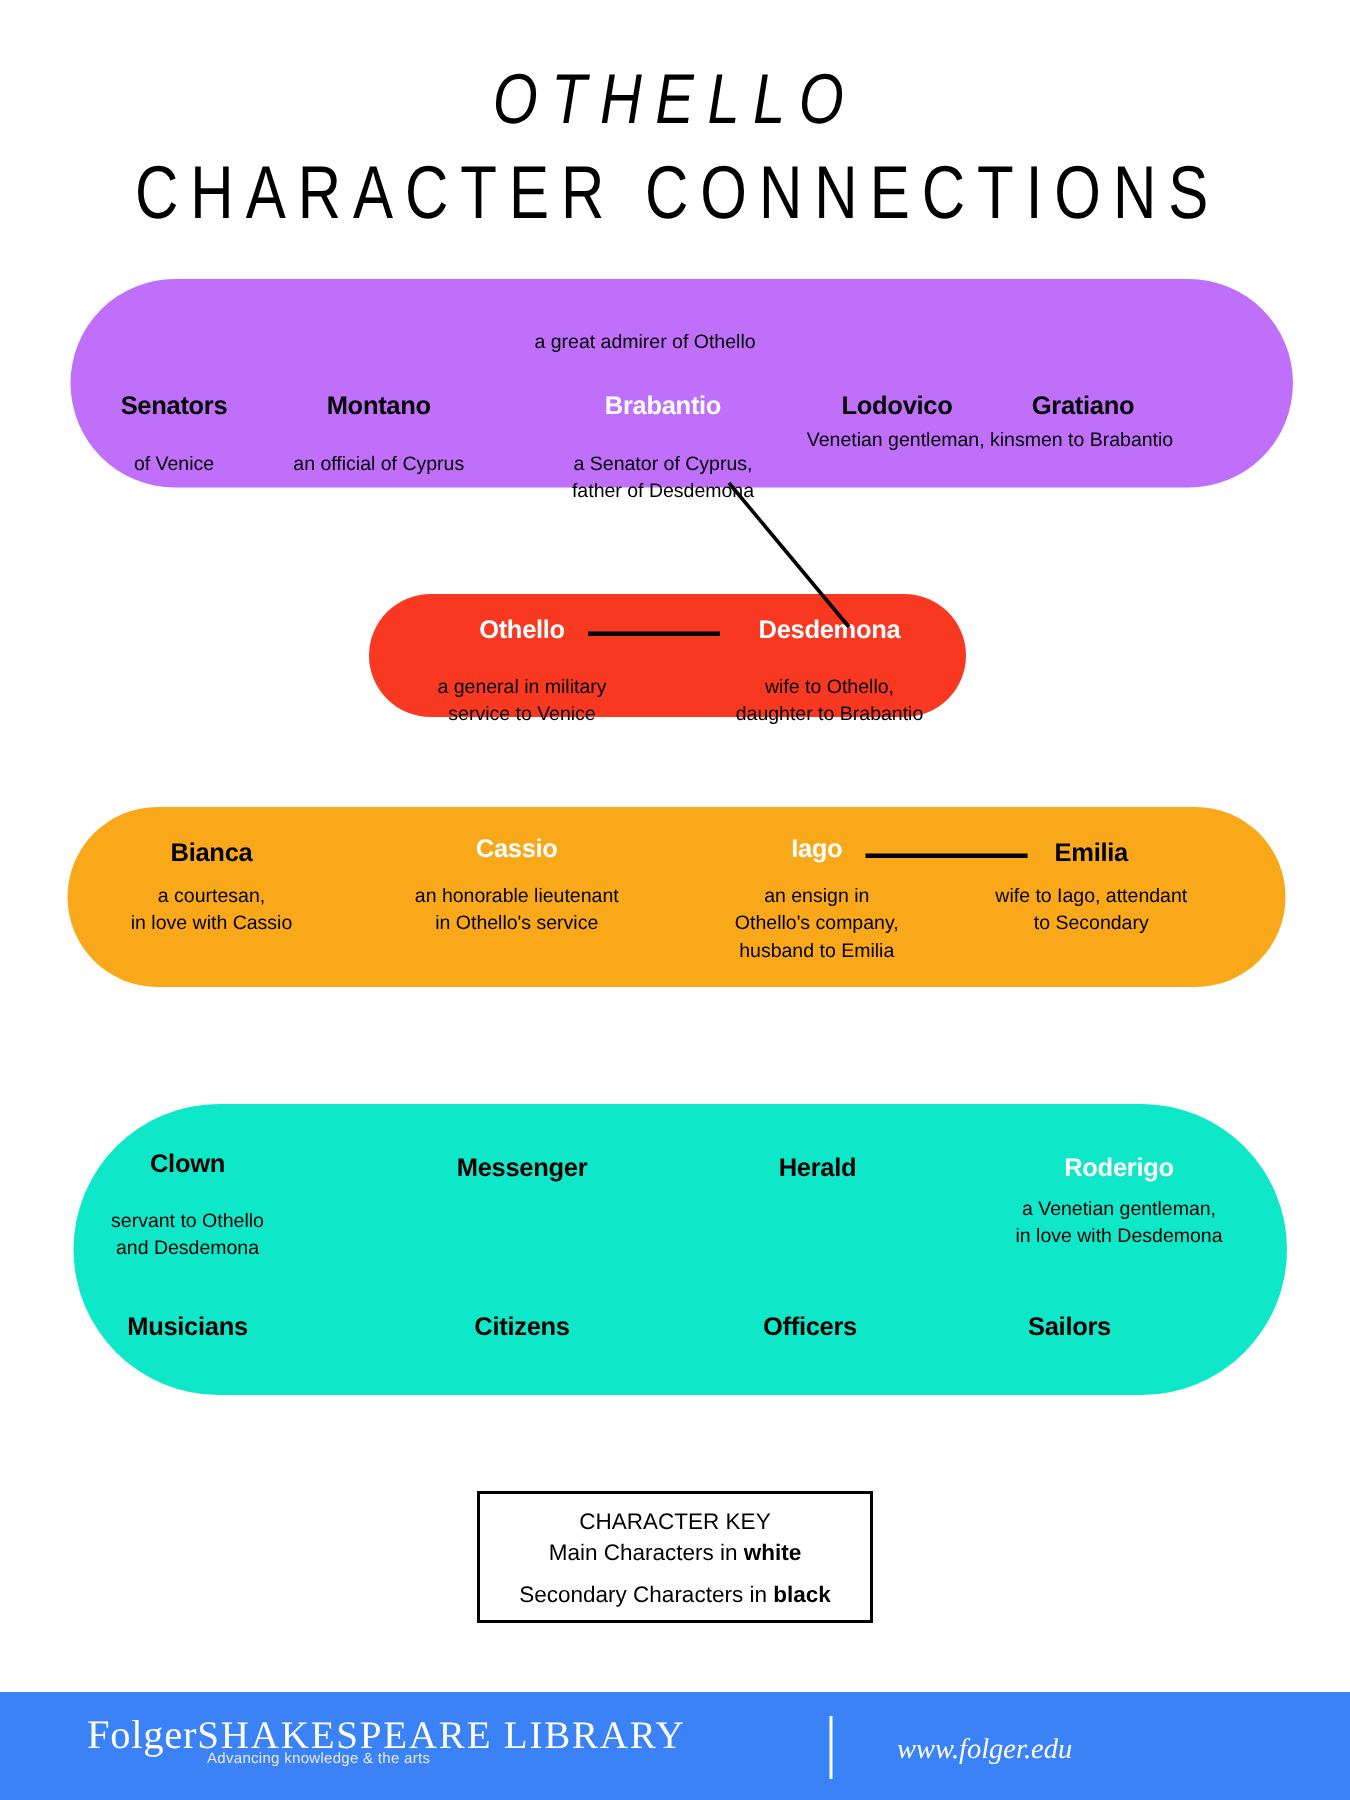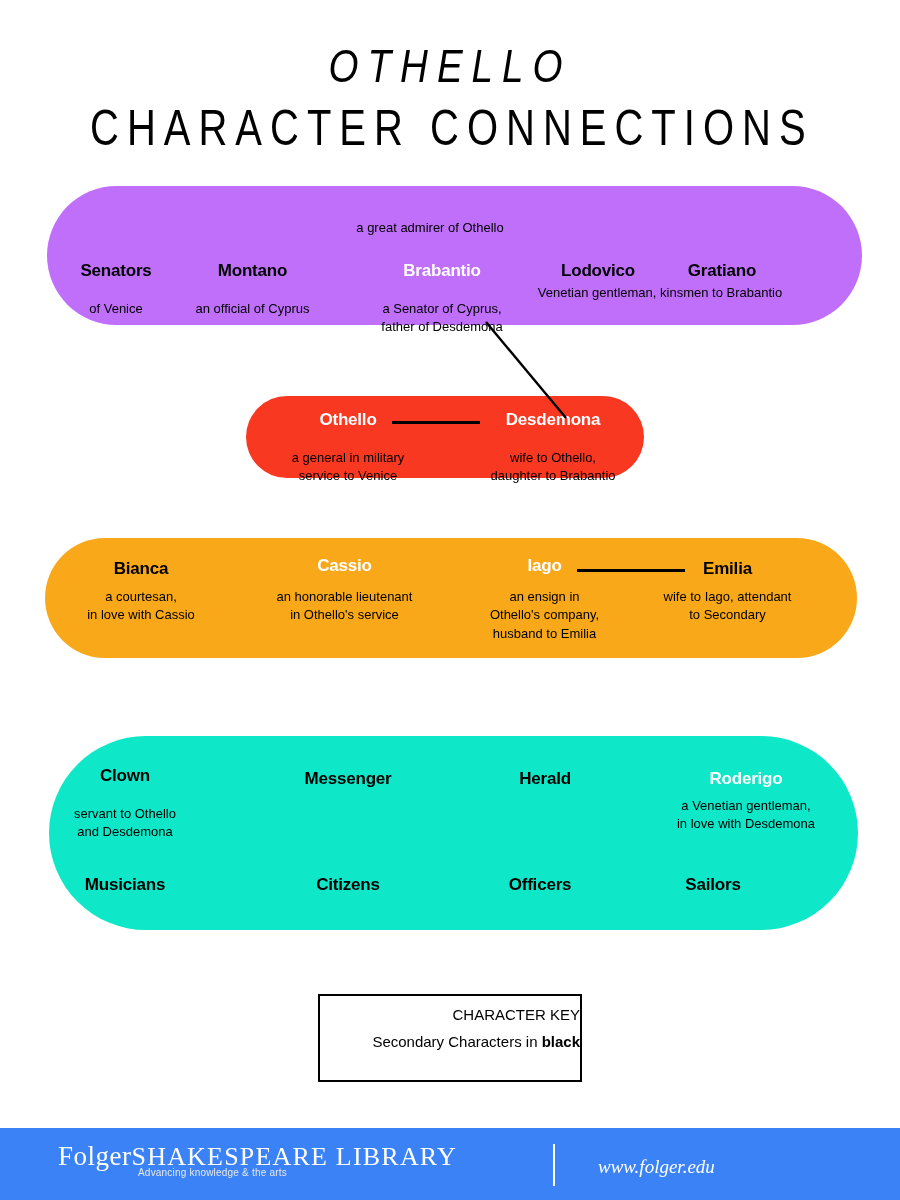--- a/index.html
+++ b/index.html
@@ -144,21 +144,20 @@
     border: 2px solid #000;
     box-sizing: border-box;
     text-align: center;
     background: #fff;
     padding-top: 8px;
   }
   #character-key .key-line {
     font-size: 15px;
     line-height: 1.42;
     color: #000;
-    text-align: right;
   }
   #character-key .key-line.spaced { margin-top: 6px; }
   #character-key b { font-weight: bold; }
 
   
   #footer-bar {
     position: absolute;
     left: 0; bottom: 0;
     width: 900px; height: 72px;
     background: #3b82f6;
@@ -324,20 +323,21 @@
 <div class="char" id="char-officers">
   <div class="char-name secondary">Officers</div>
 </div>
 
 <div class="char" id="char-sailors">
   <div class="char-name secondary">Sailors</div>
 </div>
 
 <div id="character-key">
   <div class="key-line">CHARACTER KEY</div>
+  <div class="key-line"><span>Main Characters in </span><b>white</b></div>
   <div class="key-line spaced"><span>Secondary Characters in </span><b>black</b></div>
 </div>
 
 <div id="footer-bar">
   <div id="footer-logo">
     <div id="logo-wordmark"><span id="logo-folger">Folger</span><span id="logo-shakespeare-library">SHAKESPEARE LIBRARY</span></div>
     <div id="logo-tagline">Advancing knowledge &amp; the arts</div>
   </div>
   <div id="footer-divider"></div>
   <div id="footer-url">www.folger.edu</div>

